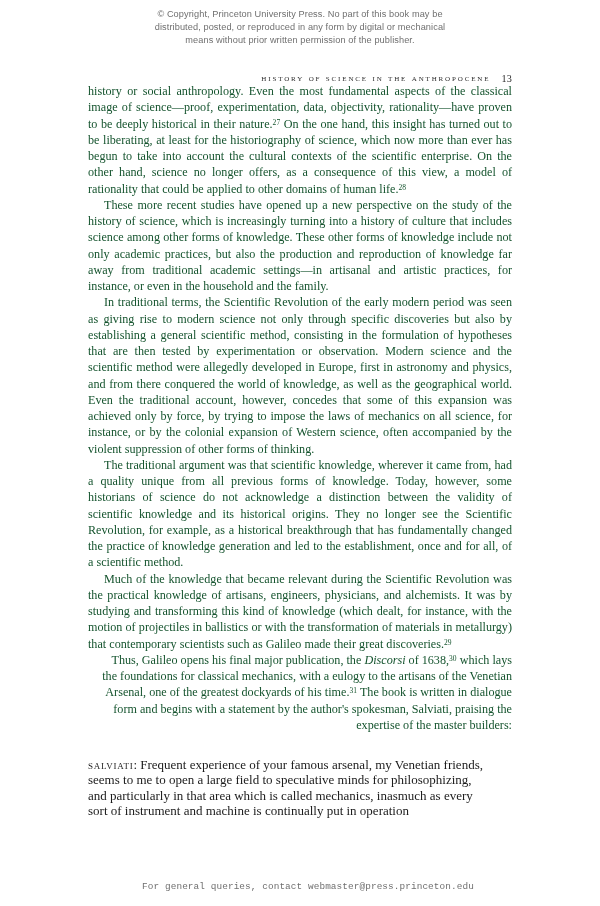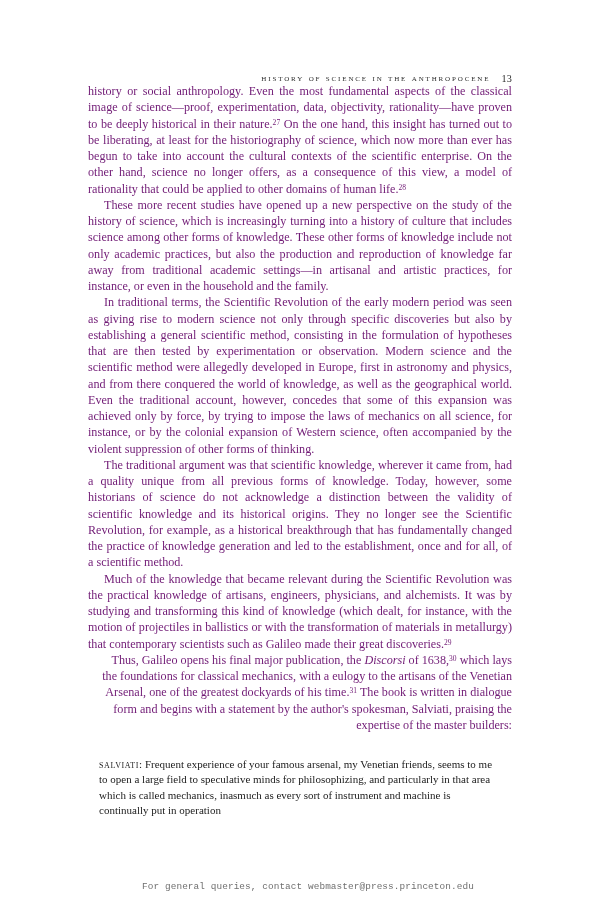--- a/index.html
+++ b/index.html
@@ -67,21 +67,21 @@
 
   
   .body-text {
     position: absolute;
     top: 83px;
     left: 88px;
     width: 424px;
     font-size: 12.15px;
     line-height: 16.25px;
     text-align: justify;
-    color: #701a75;
+    color: #14532d;
     hyphens: none;
   }
   .body-text p {
     margin: 0;
     text-indent: 16px;
   }
   .body-text p.no-indent {
     text-indent: 0;
   }
   .body-text p:last-of-type {
@@ -93,23 +93,23 @@
     vertical-align: 0.42em;
     line-height: 0;
     letter-spacing: 0.01em;
   }
   .ital { font-style: italic; }
 
   
   .extract {
     position: absolute;
     top: 757px;
-    left: 99px;
+    left: 88px;
     width: 402px;
-    font-size: 11px;
+    font-size: 13px;
     line-height: 15.4px;
     text-align: left;
     color: #1b1b1b;
   }
   .extract p { margin: 0; text-indent: 0; }
   .speaker {
     font-variant: small-caps;
     text-transform: lowercase;
     letter-spacing: 0.055em;
   }
@@ -126,20 +126,25 @@
     line-height: 13px;
     color: #6f6f6f;
     letter-spacing: 0.01em;
   }
 </style>
 </head>
 <body>
 
 <div class="page">
 
+  <div class="copyright-notice">
+    <span class="cline">© Copyright, Princeton University Press. No part of this book may be</span>
+    <span class="cline">distributed, posted, or reproduced in any form by digital or mechanical</span>
+    <span class="cline">means without prior written permission of the publisher.</span>
+  </div>
 
   <div class="running-head">
     <span class="rh-title">History of Science in the Anthropocene</span><span class="rh-folio">13</span>
   </div>
 
   <div class="body-text" id="body-text">
       <p class="no-indent">history or social anthropology. Even the most fundamental aspects of the classical image of science—proof, experimentation, data, objectivity, rationality—have proven to be deeply historical in their nature.<sup class="fn">27</sup> On the one hand, this insight has turned out to be liberating, at least for the historiography of science, which now more than ever has begun to take into account the cultural contexts of the scientific enterprise. On the other hand, science no longer offers, as a consequence of this view, a model of rationality that could be applied to other domains of human life.<sup class="fn">28</sup></p>
       <p>These more recent studies have opened up a new perspective on the study of the history of science, which is increasingly turning into a history of culture that includes science among other forms of knowledge. These other forms of knowledge include not only academic practices, but also the production and reproduction of knowledge far away from traditional academic settings—in artisanal and artistic practices, for instance, or even in the household and the family.</p>
       <p>In traditional terms, the Scientific Revolution of the early modern period was seen as giving rise to modern science not only through specific discoveries but also by establishing a general scientific method, consisting in the formulation of hypotheses that are then tested by experimentation or observation. Modern science and the scientific method were allegedly developed in Europe, first in astronomy and physics, and from there conquered the world of knowledge, as well as the geographical world. Even the traditional account, however, concedes that some of this expansion was achieved only by force, by trying to impose the laws of mechanics on all science, for instance, or by the colonial expansion of Western science, often accompanied by the violent suppression of other forms of thinking.</p>
       <p>The traditional argument was that scientific knowledge, wherever it came from, had a quality unique from all previous forms of knowledge. Today, however, some historians of science do not acknowledge a distinction between the validity of scientific knowledge and its historical origins. They no longer see the Scientific Revolution, for example, as a historical breakthrough that has fundamentally changed the practice of knowledge generation and led to the establishment, once and for all, of a scientific method.</p>

